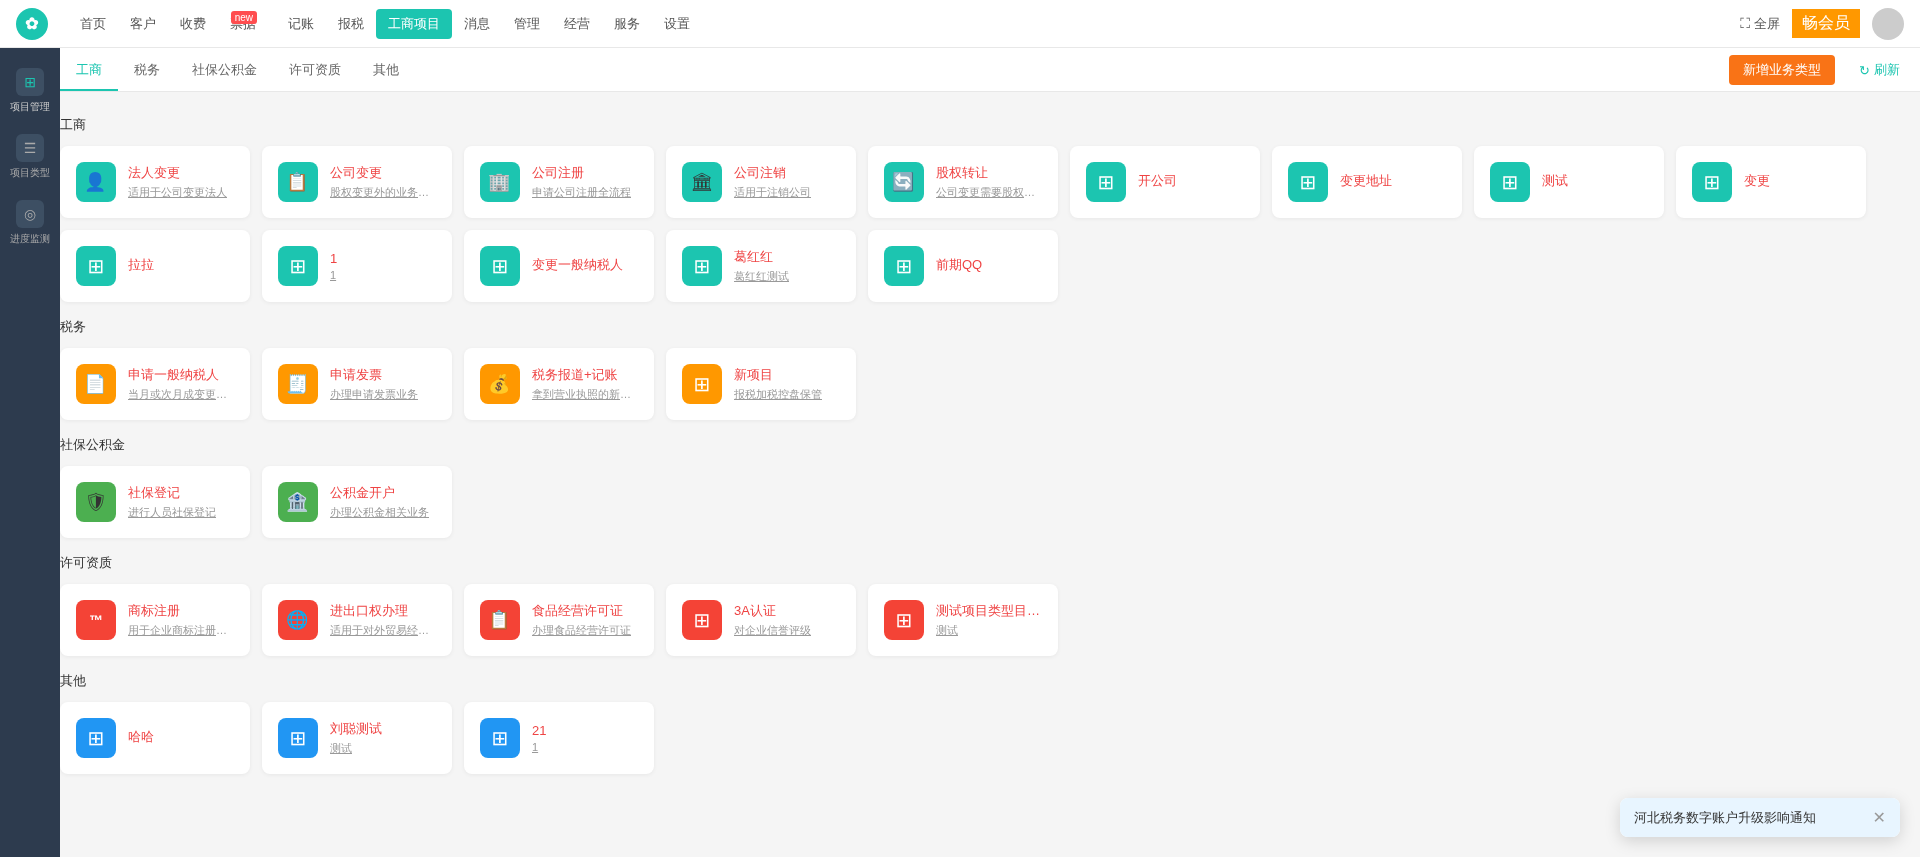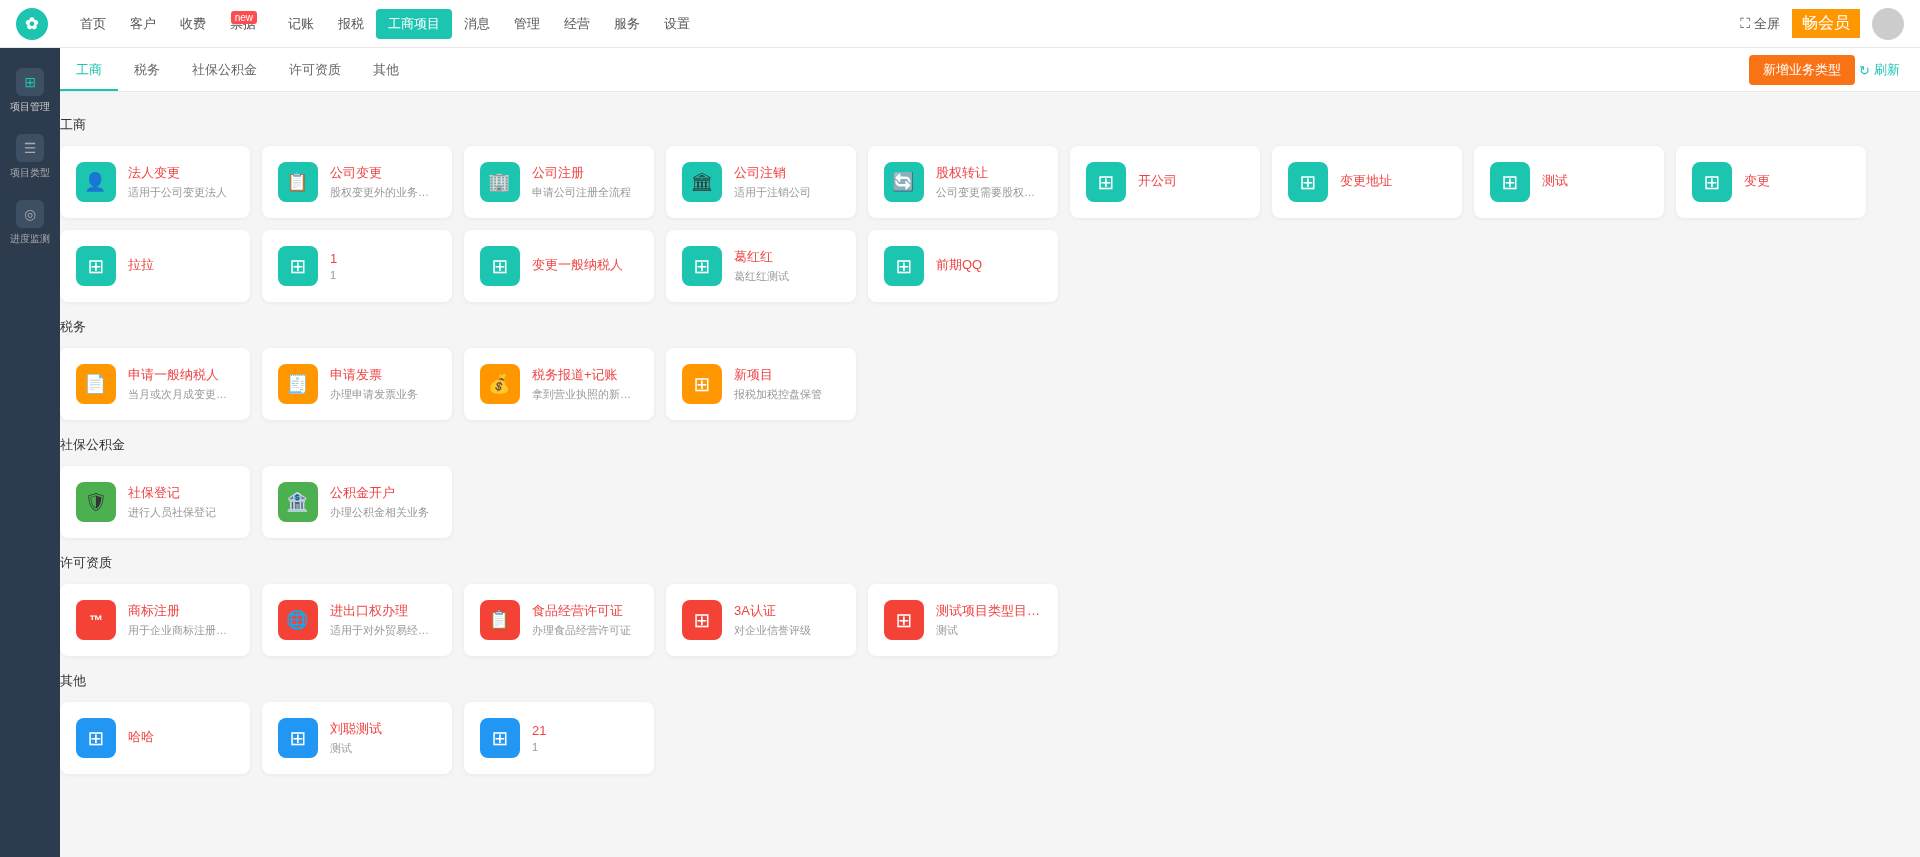--- a/index.html
+++ b/index.html
@@ -99,21 +99,21 @@
       padding: 0 20px;
       display: flex;
       align-items: flex-end;
       border-bottom: 1px solid #e8e8e8;
       height: 44px;
     }
     .tab-bar-actions {
       margin-left: auto;
       display: flex;
       align-items: center;
-      gap: 4px;
+      gap: 24px;
       padding-bottom: 6px;
       justify-content: center;
     }
     .tab-item {
       padding: 10px 16px;
       cursor: pointer;
       font-size: 13px;
       color: #666;
       border-bottom: 2px solid transparent;
       white-space: nowrap;
@@ -173,21 +173,21 @@
     }
     .card-icon {
       width: 40px; height: 40px;
       border-radius: 8px;
       display: flex; align-items: center; justify-content: center;
       font-size: 18px;
       flex-shrink: 0;
     }
     .card-info { flex: 1; min-width: 0; }
     .card-title { font-size: 13px; font-weight: 500; color: #ef4444; margin-bottom: 3px; white-space: nowrap; overflow: hidden; text-overflow: ellipsis; }
-    .card-desc { font-size: 11px; color: #999; white-space: nowrap; overflow: hidden; text-overflow: ellipsis; }
+    .card-desc { font-size: 11px; color: #999; white-space: nowrap; overflow: hidden; text-overflow: ellipsis; text-decoration: underline; }
 
     
     .ic-teal { background: #1cc5b0; }
     .ic-orange { background: #ff9800; }
     .ic-red { background: #f44336; }
     .ic-blue { background: #2196f3; }
     .ic-green { background: #4caf50; }
 
     
     .notification-popup {
@@ -492,13 +492,17 @@
           <div class="card-title">21</div>
           <div class="card-desc">1</div>
         </div>
       </div>
     </div>
 
   </div>
 </div>
 
 <div class="notification-popup">
+  <div class="notif-header">
+    <span>河北税务数字账户升级影响通知</span>
+    <span class="notif-close">✕</span>
+  </div>
 </div>
 
 </body></html>

